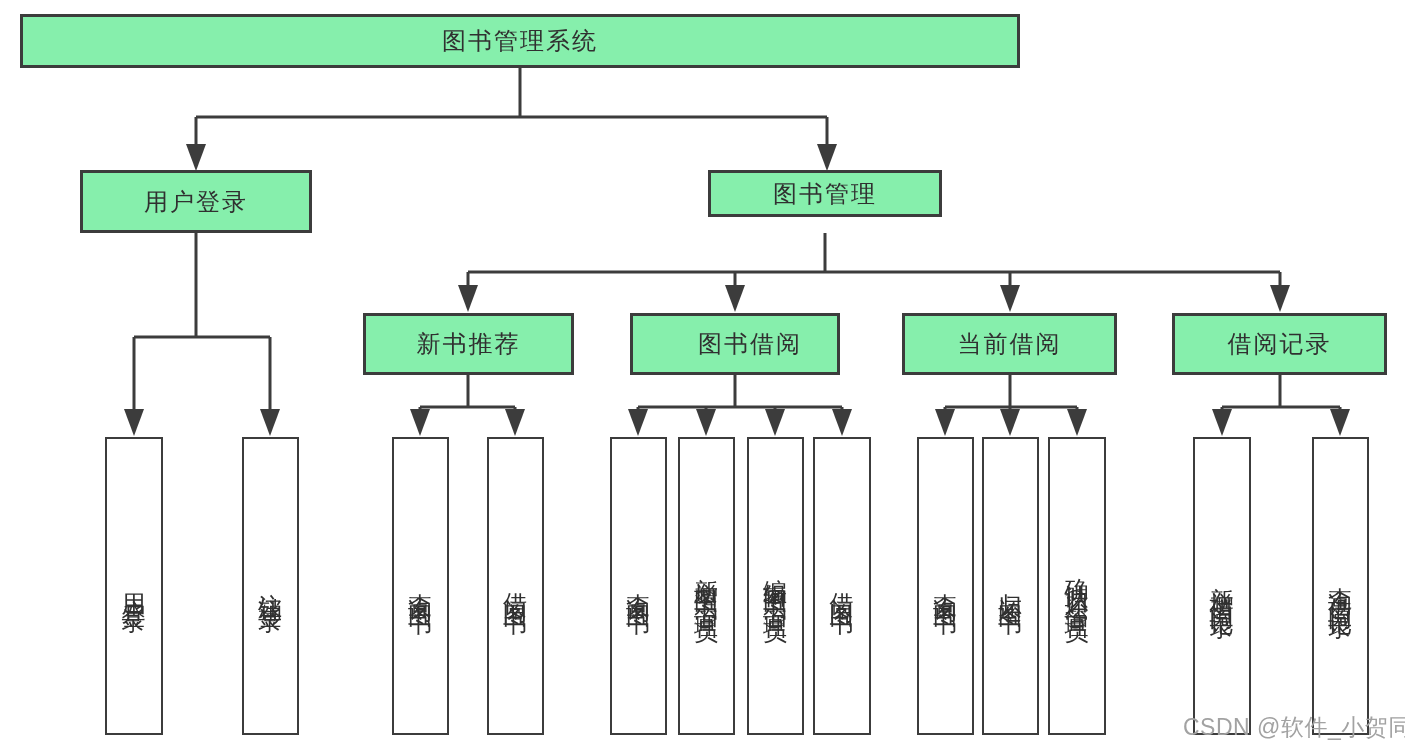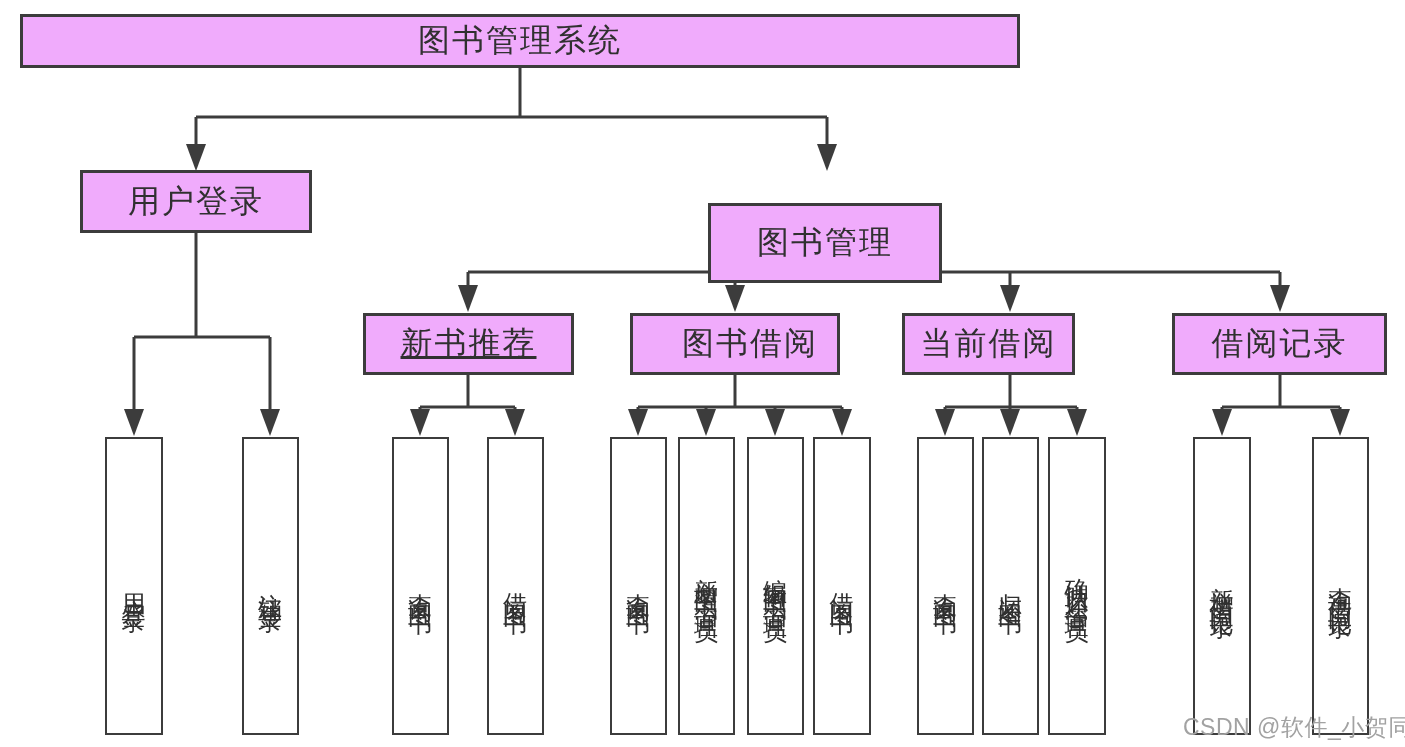--- a/index.html
+++ b/index.html
@@ -4,23 +4,23 @@
 <style>
   * { box-sizing: border-box; }
   html,body { margin:0; padding:0; }
   body {
     width:1405px; height:747px; position:relative; overflow:hidden;
     background:#ffffff;
     font-family:"Liberation Sans", sans-serif;
   }
   #connectors { position:absolute; left:0; top:0; width:1405px; height:747px; }
   .node {
-    position:absolute; background:#f0abfc; border:3px solid #3c3c3c;
+    position:absolute; background:#86efac; border:3px solid #3c3c3c;
     display:flex; align-items:center; justify-content:center;
-    font-size:32px; color:#303030; letter-spacing:2px; white-space:nowrap;
+    font-size:24px; color:#303030; letter-spacing:2px; white-space:nowrap;
   }
   .leaf {
     position:absolute; background:#ffffff; border:2.5px solid #3c3c3c;
     display:flex; align-items:center; justify-content:center;
   }
   .leaf span {
     writing-mode:vertical-rl; text-orientation:mixed;
     font-size:24px; line-height:1.05; letter-spacing:6px; color:#303030;
   }
   .watermark {
@@ -70,25 +70,25 @@
     <polygon points="1000,409 1020,409 1010,436"></polygon>
     <polygon points="1067,409 1087,409 1077,436"></polygon>
     <polygon points="1212,409 1232,409 1222,436"></polygon>
     <polygon points="1330,409 1350,409 1340,436"></polygon>
   </g>
 </svg>
 
 <div class="node" style="left:20px; top:14px; width:1000px; height:54px;">图书管理系统</div>
 
 <div class="node" style="left:80px; top:170px; width:232px; height:63px;">用户登录</div>
-<div class="node" style="left:708px; top:170px; width:234px; height:80px;margin-top:33px;">图书管理</div>
+<div class="node" style="left:708px; top:170px; width:234px; height:47px;">图书管理</div>
 
-<div class="node" style="left:363px; top:313px; width:211px; height:62px;text-decoration:underline;">新书推荐</div>
+<div class="node" style="left:363px; top:313px; width:211px; height:62px;">新书推荐</div>
 <div class="node" style="left:630px; top:313px; width:210px; height:62px;padding-left:30px;">图书借阅</div>
-<div class="node" style="left:902px; top:313px; width:173px; height:62px;">当前借阅</div>
+<div class="node" style="left:902px; top:313px; width:215px; height:62px;">当前借阅</div>
 <div class="node" style="left:1172px; top:313px; width:215px; height:62px;text-align:right;">借阅记录</div>
 
 <div class="leaf" style="left:105px; top:437px; width:58px; height:298px;">
   <span>用户登录</span>
 </div>
 <div class="leaf" style="left:242px; top:437px; width:57px; height:298px;">
   <span>注销登录</span>
 </div>
 
 <div class="leaf" style="left:392px; top:437px; width:57px; height:298px;">

